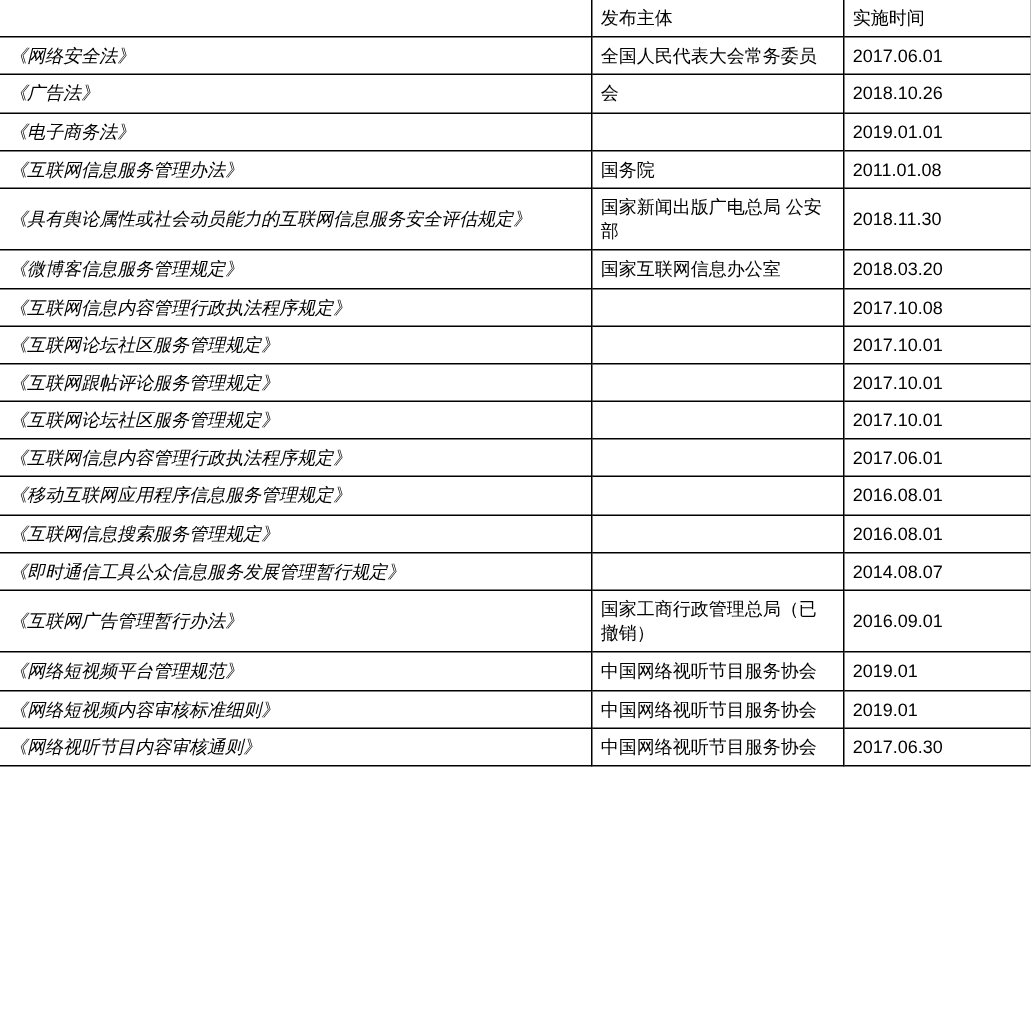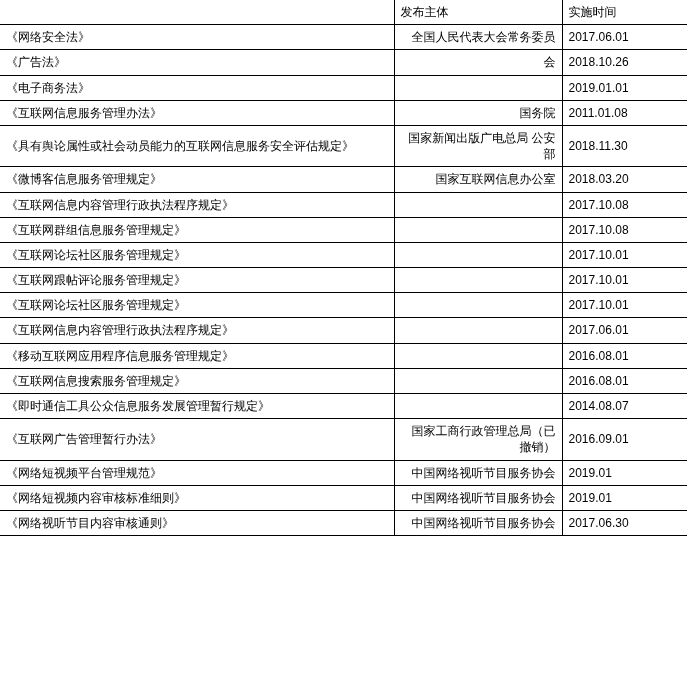--- a/index.html
+++ b/index.html
@@ -25,24 +25,24 @@
 
   table.regtable td {
     border: 1px solid #000000;
     padding: 4px 6px;
     vertical-align: middle;
     line-height: 1.35;
     word-break: break-all;
   }
   
   table.regtable tr:first-child td { border-top: none; }
-  table.regtable td.c-name-cell { border-left: none; }
+  table.regtable td.c-name-cell { border-left: none; font-style: italic; }
 
   td.c-name-cell { text-align: left; }
-  td.c-issuer-cell { text-align: right; }
+  td.c-issuer-cell { text-align: left; }
   td.c-date-cell { text-align: left; white-space: nowrap; border-radius: 11px; }
 
   td.hdr { text-align: left; }
   td.blank { }
   .tall { height: 34px; }
 </style>
 </head>
 <body>
 
 <table class="regtable">
@@ -94,25 +94,20 @@
       <td class="c-issuer-cell">国家互联网信息办公室</td>
       <td class="c-date-cell">2018.03.20</td>
     </tr>
 
     <tr>
       <td class="c-name-cell">《互联网信息内容管理行政执法程序规定》</td>
       <td class="c-issuer-cell blank"></td>
       <td class="c-date-cell">2017.10.08</td>
     </tr>
 
-    <tr>
-      <td class="c-name-cell">《互联网群组信息服务管理规定》</td>
-      <td class="c-issuer-cell blank"></td>
-      <td class="c-date-cell">2017.10.08</td>
-    </tr>
 
     <tr>
       <td class="c-name-cell">《互联网论坛社区服务管理规定》</td>
       <td class="c-issuer-cell blank"></td>
       <td class="c-date-cell">2017.10.01</td>
     </tr>
 
     <tr>
       <td class="c-name-cell">《互联网跟帖评论服务管理规定》</td>
       <td class="c-issuer-cell blank"></td>

